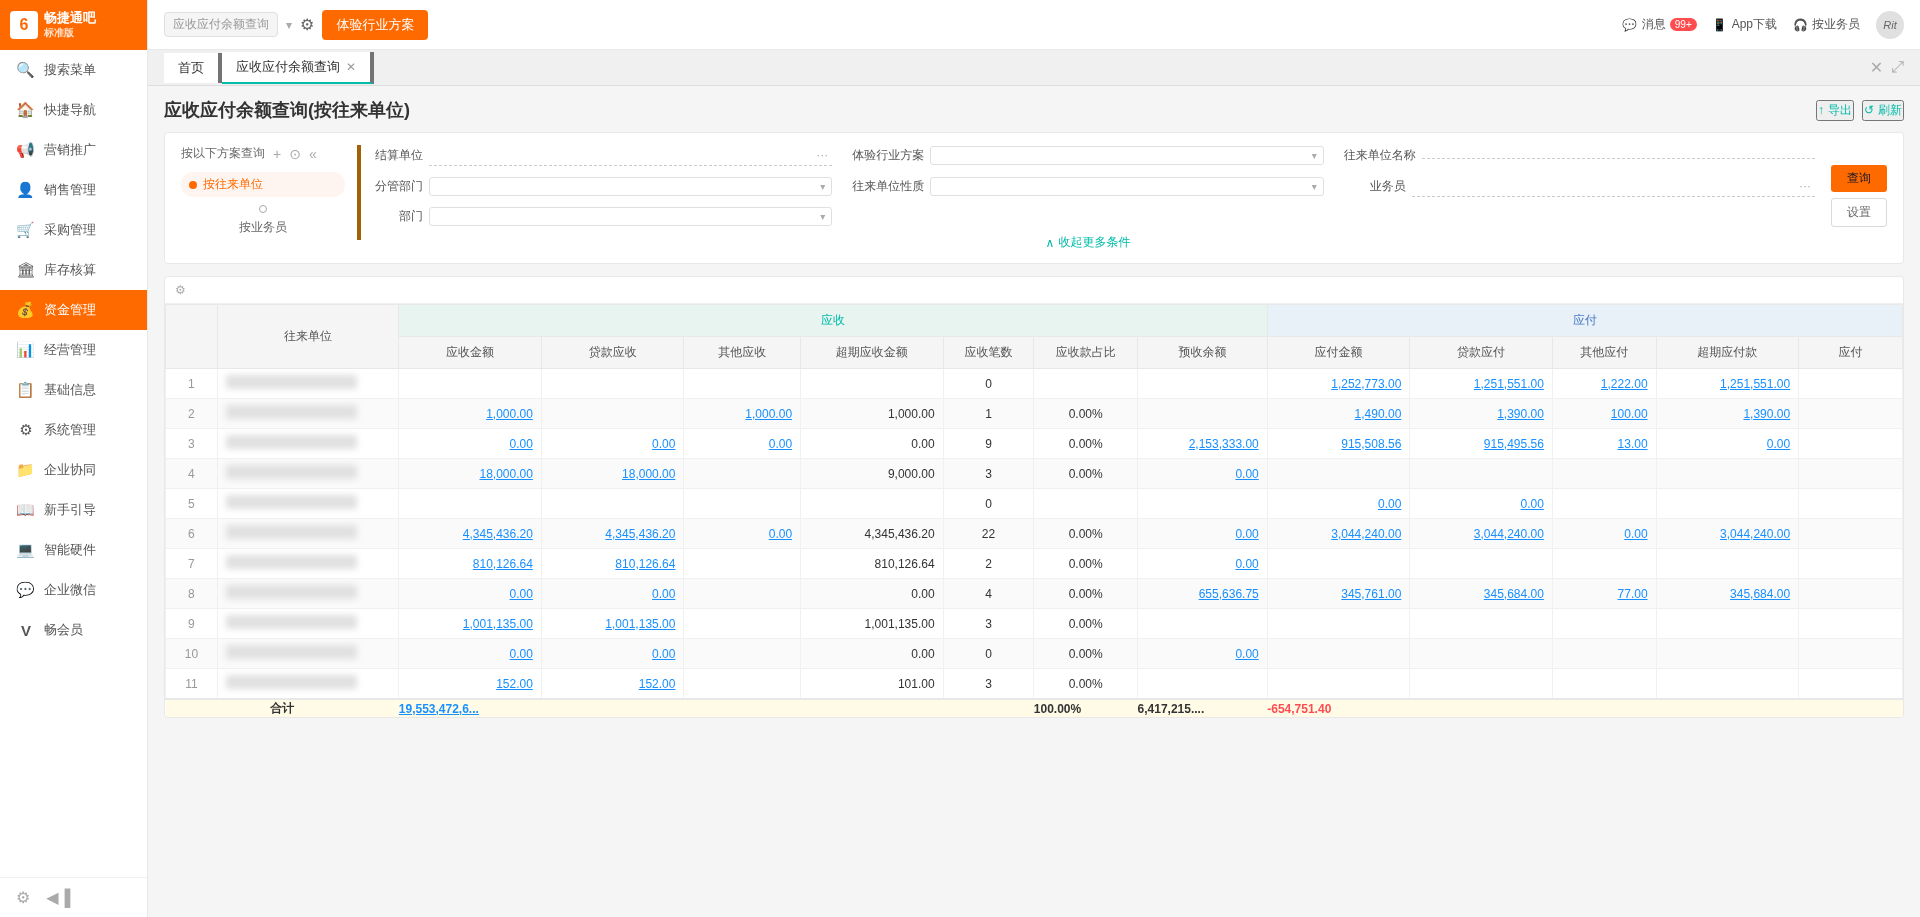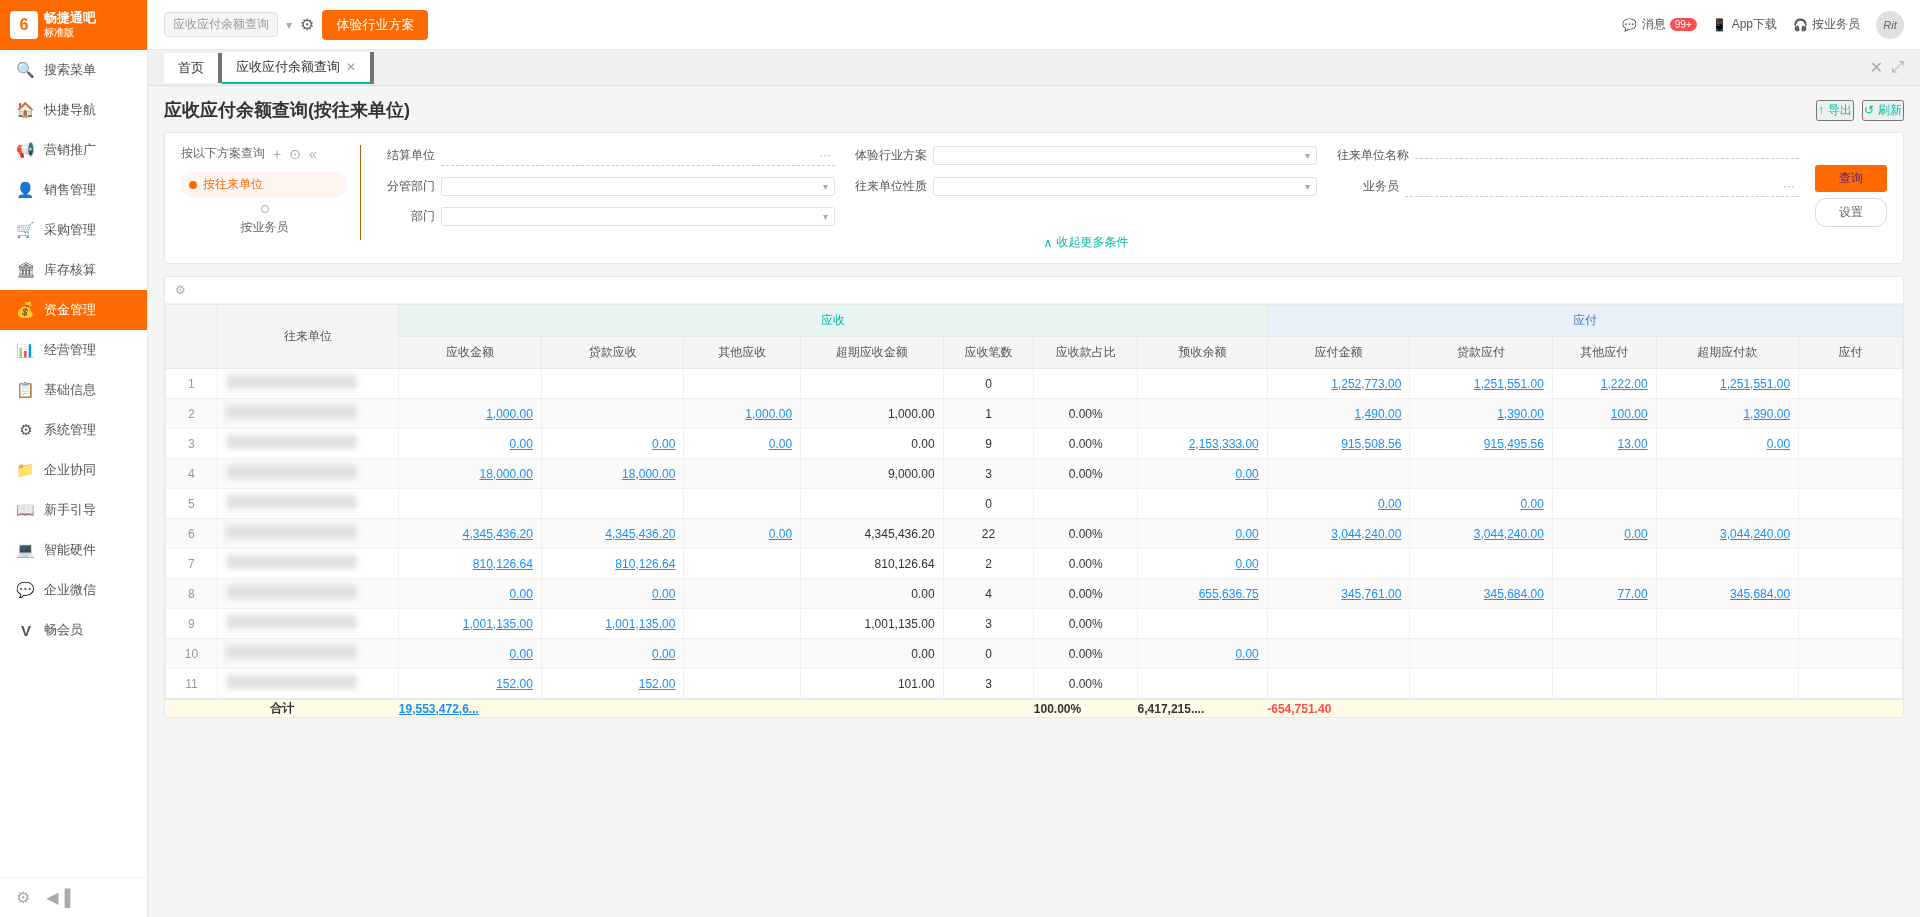--- a/index.html
+++ b/index.html
@@ -80,22 +80,22 @@
     .page-title { font-size: 18px; font-weight: bold; color: #333; }
     .title-actions { display: flex; gap: 8px; }
     .title-action-btn { display: flex; align-items: center; gap: 4px; color: #00bba8; font-size: 12px; cursor: pointer; }
 
     
     .filter-panel {
       background: #fff; border: 1px solid #e8e8e8; border-radius: 4px;
       padding: 12px 16px; margin-bottom: 12px;
     }
     .collapse-more { color: #00bba8; font-size: 12px; cursor: pointer; display: flex; align-items: center; justify-content: center; gap: 4px; margin-top: 8px; }
-    .btn-query { background: #ff6a00; color: #4c1d95; border: none; border-radius: 3px; padding: 5px 24px; font-size: 12px; cursor: pointer; }
-    .btn-set { background: #fff; color: #666; border: 1px solid #d9d9d9; border-radius: 11px; padding: 5px 0; font-size: 12px; cursor: pointer; }
+    .btn-query { background: #ff6a00; color: #0f172a; border: none; border-radius: 3px; padding: 5px 16px; font-size: 12px; cursor: pointer; }
+    .btn-set { background: #fff; color: #666; border: 1px solid #d9d9d9; border-radius: 3px; padding: 5px 0; font-size: 12px; cursor: pointer; }
 
     
     .data-table-wrap { background: #fff; border: 1px solid #e8e8e8; border-radius: 4px; overflow: hidden; }
     .table-settings-icon { color: #aaa; cursor: pointer; }
     table { width: 100%; border-collapse: collapse; table-layout: fixed; font-size: 12px; }
     thead tr th {
       background: #f5f5f5; padding: 7px 8px; text-align: center;
       border: 1px solid #e8e8e8; color: #555; font-weight: normal; white-space: nowrap;
     }
     tbody tr td {
@@ -253,21 +253,21 @@
         <button class="title-action-btn">
           <span>↺</span>
           <span>刷新</span>
         </button>
       </div>
     </div>
 
     <div class="filter-panel">
       <div style="display:flex;gap:0;align-items:flex-start;">
 
-        <div style="min-width:180px;border-right:1px solid #a16207;padding-right:12px;margin-right:12px;">
+        <div style="min-width:180px;border-right:4px solid #a16207;padding-right:12px;margin-right:0;">
           <div style="display:flex;align-items:center;gap:8px;margin-bottom:10px;">
             <span style="color:#666;font-size:12px;">按以下方案查询</span>
             <span style="color:#aaa;cursor:pointer;font-size:14px;">+</span>
             <span style="color:#aaa;cursor:pointer;font-size:14px;">⊙</span>
             <span style="color:#aaa;cursor:pointer;font-size:14px;">«</span>
           </div>
           <div class="scheme-option active">
             <div class="scheme-dot"></div>
             <span>按往来单位</span>
           </div>

